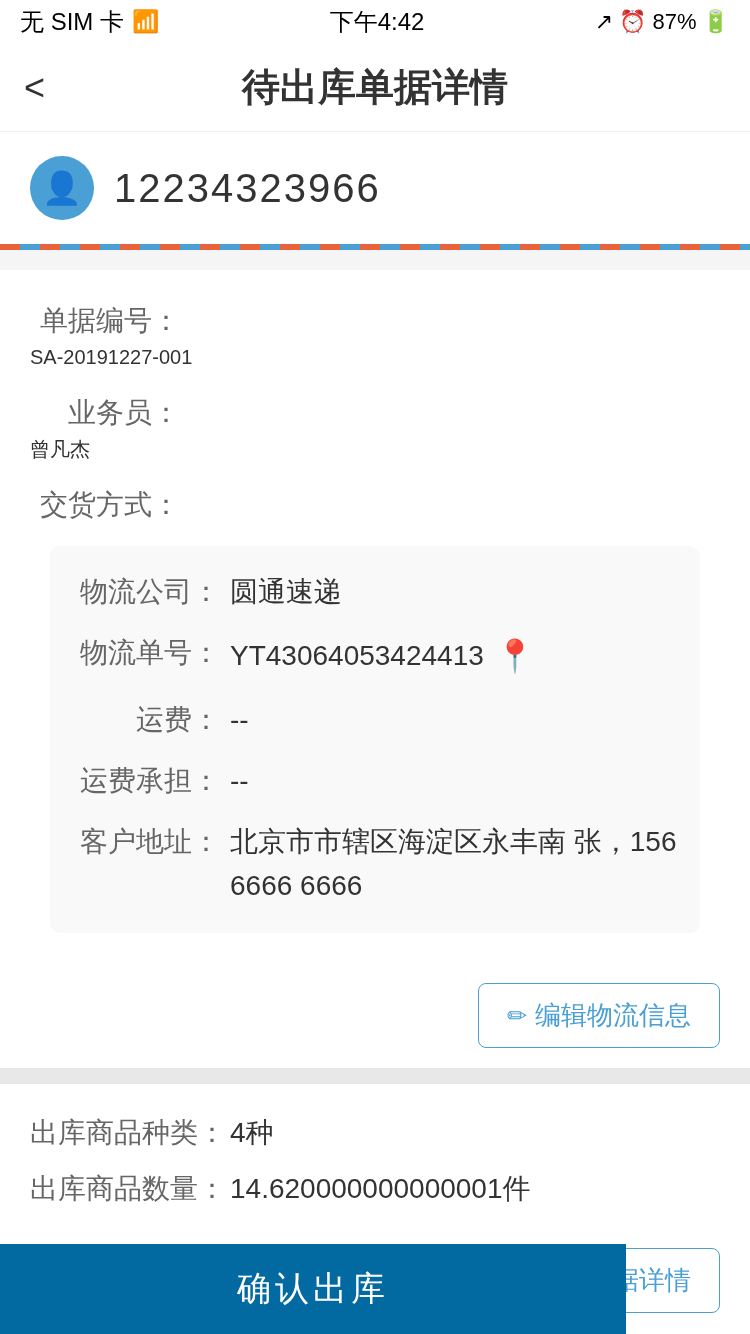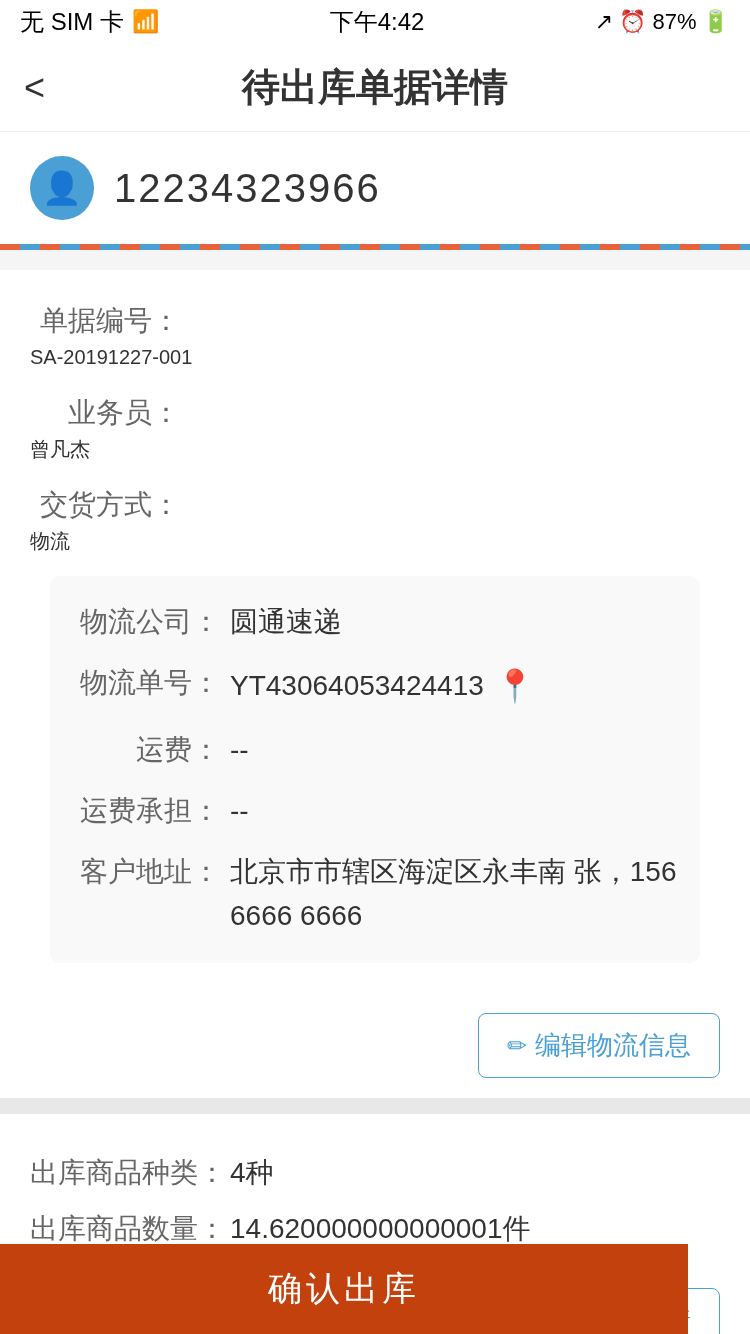--- a/index.html
+++ b/index.html
@@ -179,21 +179,21 @@
       cursor: pointer;
     }
     .edit-btn-icon { font-size: 24px; }
 
     
     .separator { height: 16px; background: #e8e8e8; }
 
     
     .goods-section {
       background: #fff;
-      padding: 40px 30px 24px;
+      padding: 30px 30px 24px;
     }
     .goods-row {
       display: flex;
       align-items: center;
       margin-bottom: 18px;
     }
     .goods-row:last-child { margin-bottom: 0; }
     .goods-label {
       color: #666;
       font-size: 28px;
@@ -230,22 +230,22 @@
       flex: 1;
       background: #f5f5f5;
       min-height: 180px;
     }
 
     
     .confirm-btn-wrapper {
       position: fixed;
       bottom: 0;
       left: 0;
-      width: 688px;
-      background: #c2410c;
+      width: 626px;
+      background: #0369a1;
       height: 90px;
       display: flex;
       align-items: center;
       justify-content: center;
       cursor: pointer;
     }
     .confirm-btn-text {
       color: #fff;
       font-size: 34px;
       font-weight: 500;
@@ -298,21 +298,20 @@
     <div class="info-row">
       <span class="info-label">单据编号：</span>
       <span class="info-value">SA-20191227-001</span>
     </div>
     <div class="info-row">
       <span class="info-label">业务员：</span>
       <span class="info-value">曾凡杰</span>
     </div>
     <div class="info-row">
       <span class="info-label">交货方式：</span>
-      <span class="info-value">物流</span>
     </div>
 
     <div class="logistics-card">
       <div class="logistics-row">
         <span class="logistics-label">物流公司：</span>
         <span class="logistics-value">圆通速递</span>
       </div>
       <div class="logistics-row">
         <span class="logistics-label">物流单号：</span>
         <span class="logistics-value">

